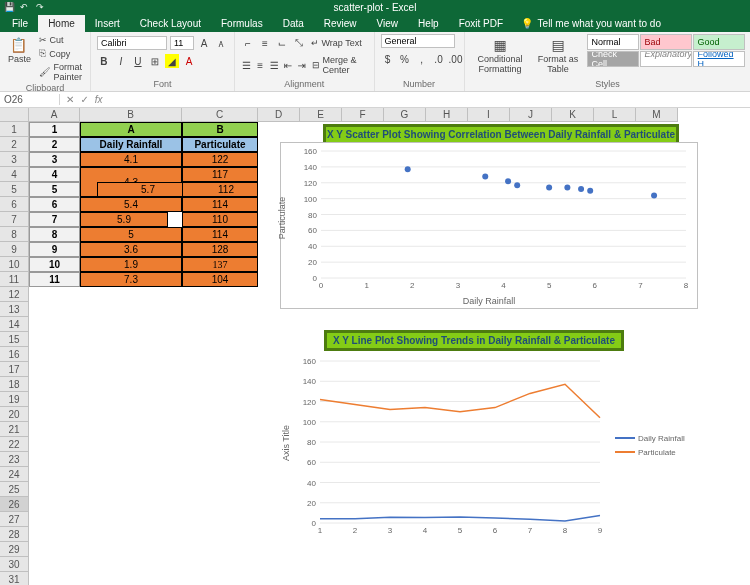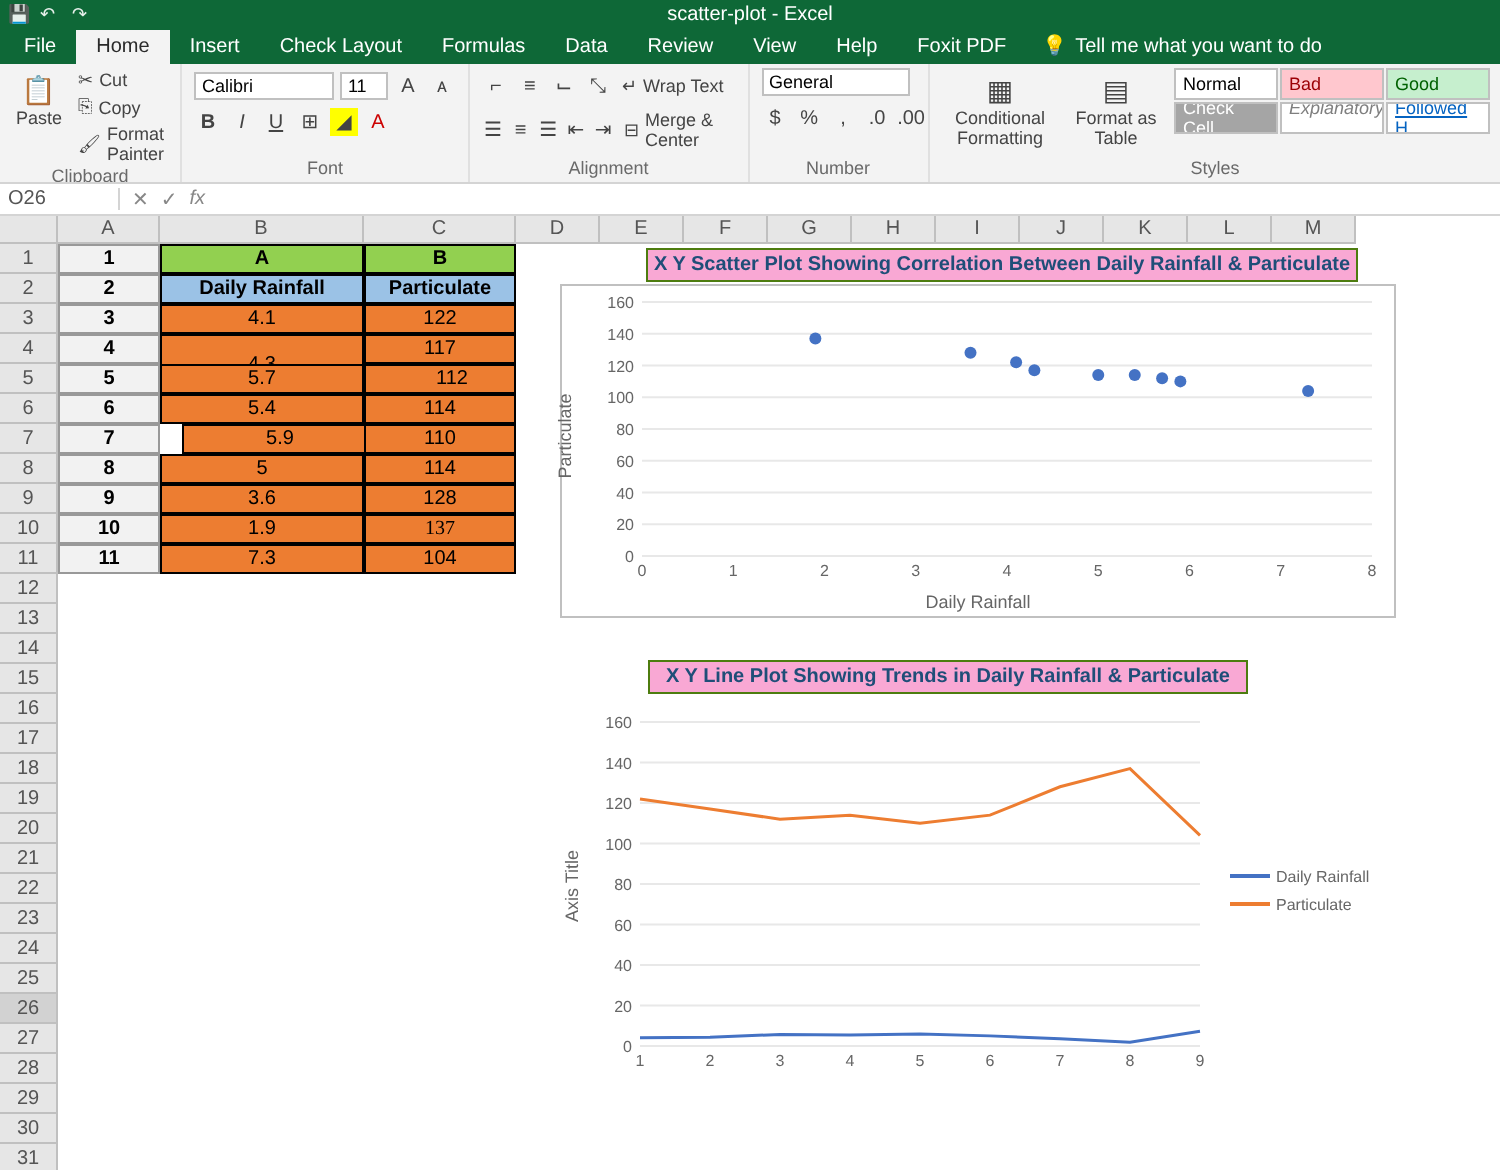--- a/index.html
+++ b/index.html
@@ -48,21 +48,21 @@
 
 .cells { position: absolute; top: 14px; left: 29px; }
 .cell { position: absolute; border-right: 1px solid #d4d4d4; border-bottom: 1px solid #d4d4d4; font-size: 10px; display: flex; align-items: center; justify-content: center; }
 
 .h-green { background: #92d050; font-weight: bold; border: 1px solid #000; }
 .h-blue { background: #9bc2e6; font-weight: bold; border: 1px solid #000; }
 .d-orange { background: #ed7d31; border: 1px solid #000; }
 .rown { background: #f2f2f2; border: 1px solid #999; text-align: center; font-weight: bold; }
 
 .chart-box { position: absolute; background: #fff; border: 1px solid #c0c0c0; }
-.chart-title { background: #f9a8d4; border: 1px solid #4d7c0f; font-size: 10px; text-align: center; padding: 2px 0; font-weight: bold; color: #1f4e78; position: absolute; }
+.chart-title { background: #84cc16; border: 3px solid #4d7c0f; font-size: 10px; text-align: center; padding: 2px 0; font-weight: bold; color: #1f4e78; position: absolute; }
 
 .axis-label { font-size: 9px; color: #666; }
 .y-axis-label { position: absolute; transform: rotate(-90deg); transform-origin: center; }
 
 svg .scatter-pt { fill: #4472c4; }
 svg .line1 { stroke: #4472c4; stroke-width: 1.5; fill: none; }
 svg .line2 { stroke: #ed7d31; stroke-width: 1.5; fill: none; }
 svg .grid { stroke: #e8e8e8; stroke-width: 1; }
 svg .legend-text { font-size: 8px; fill: #666; }
 </style>
@@ -277,25 +277,25 @@
       <div class="cell rown" style="left: 0px; top: 135px; width: 51px; height: 15px;">10</div>
       <div class="cell rown" style="left: 0px; top: 150px; width: 51px; height: 15px;">11</div>
       <div class="cell h-green" style="left: 51px; top: 0px; width: 102px; height: 15px;">A</div>
       <div class="cell h-green" style="left: 153px; top: 0px; width: 76px; height: 15px;">B</div>
       <div class="cell h-blue" style="left: 51px; top: 15px; width: 102px; height: 15px;">Daily Rainfall</div>
       <div class="cell h-blue" style="left: 153px; top: 15px; width: 76px; height: 15px;">Particulate</div>
       <div class="cell d-orange" style="left: 51px; top: 30px; width: 102px; height: 15px;">4.1</div>
       <div class="cell d-orange" style="left: 153px; top: 30px; width: 76px; height: 15px;">122</div>
       <div class="cell d-orange" style="left: 51px; top: 45px; width: 102px; height: 30px;">4.3</div>
       <div class="cell d-orange" style="left: 153px; top: 45px; width: 76px; height: 15px;">117</div>
-      <div class="cell d-orange" style="left: 51px; top: 60px; width: 102px; height: 15px;">5.7</div>
+      <div class="cell d-orange" style="left: 68px; top: 60px; width: 102px; height: 15px;">5.7</div>
       <div class="cell d-orange" style="left: 153px; top: 60px; width: 76px; height: 15px; padding-left: 12px;">112</div>
       <div class="cell d-orange" style="left: 51px; top: 75px; width: 102px; height: 15px;">5.4</div>
       <div class="cell d-orange" style="left: 153px; top: 75px; width: 76px; height: 15px;">114</div>
-      <div class="cell d-orange" style="left: 62px; top: 90px; width: 98px; height: 15px;">5.9</div>
+      <div class="cell d-orange" style="left: 51px; top: 90px; width: 88px; height: 15px;">5.9</div>
       <div class="cell d-orange" style="left: 153px; top: 90px; width: 76px; height: 15px;">110</div>
       <div class="cell d-orange" style="left: 51px; top: 105px; width: 102px; height: 15px;">5</div>
       <div class="cell d-orange" style="left: 153px; top: 105px; width: 76px; height: 15px;">114</div>
       <div class="cell d-orange" style="left: 51px; top: 120px; width: 102px; height: 15px;">3.6</div>
       <div class="cell d-orange" style="left: 153px; top: 120px; width: 76px; height: 15px;">128</div>
       <div class="cell d-orange" style="left: 51px; top: 135px; width: 102px; height: 15px;">1.9</div>
       <div class="cell d-orange" style="left: 153px; top: 135px; width: 76px; height: 15px; font-family: Liberation Serif, serif;">137</div>
       <div class="cell d-orange" style="left: 51px; top: 150px; width: 102px; height: 15px;">7.3</div>
       <div class="cell d-orange" style="left: 153px; top: 150px; width: 76px; height: 15px;">104</div>
     </div>

